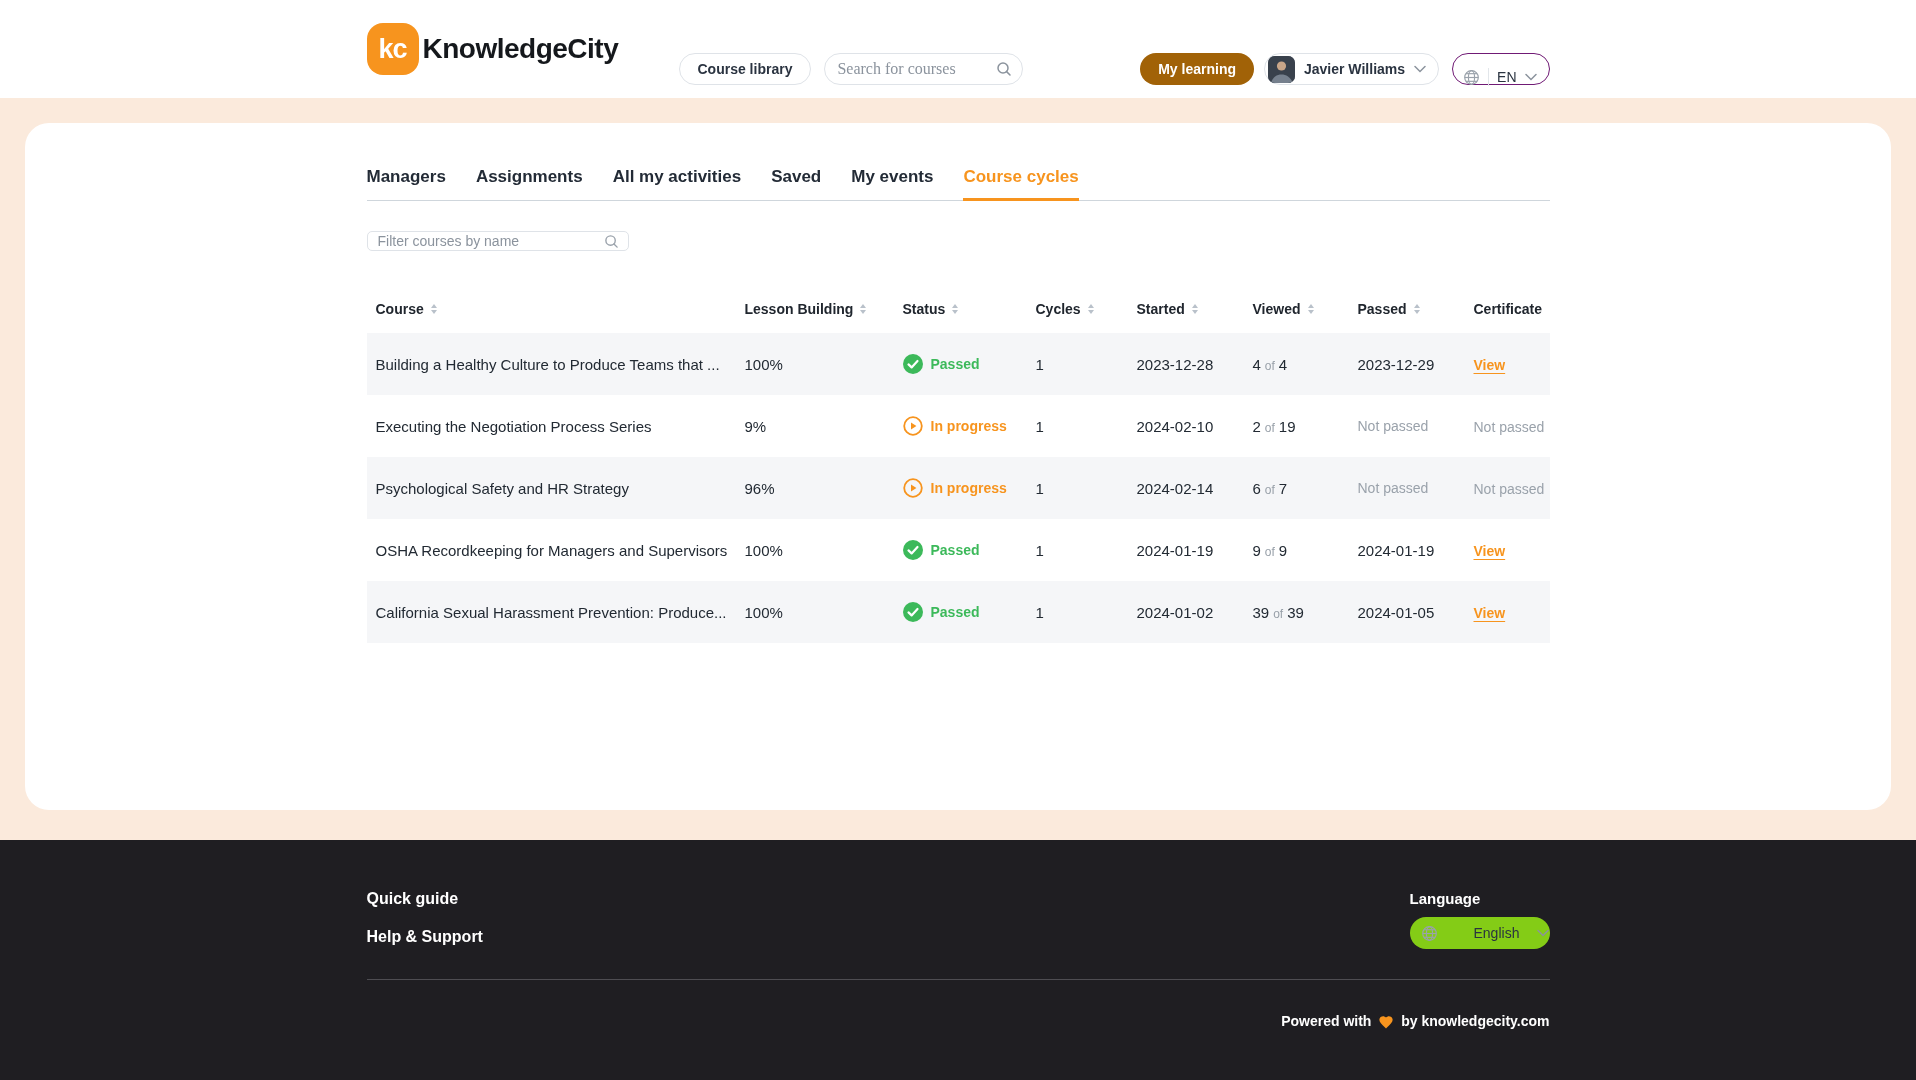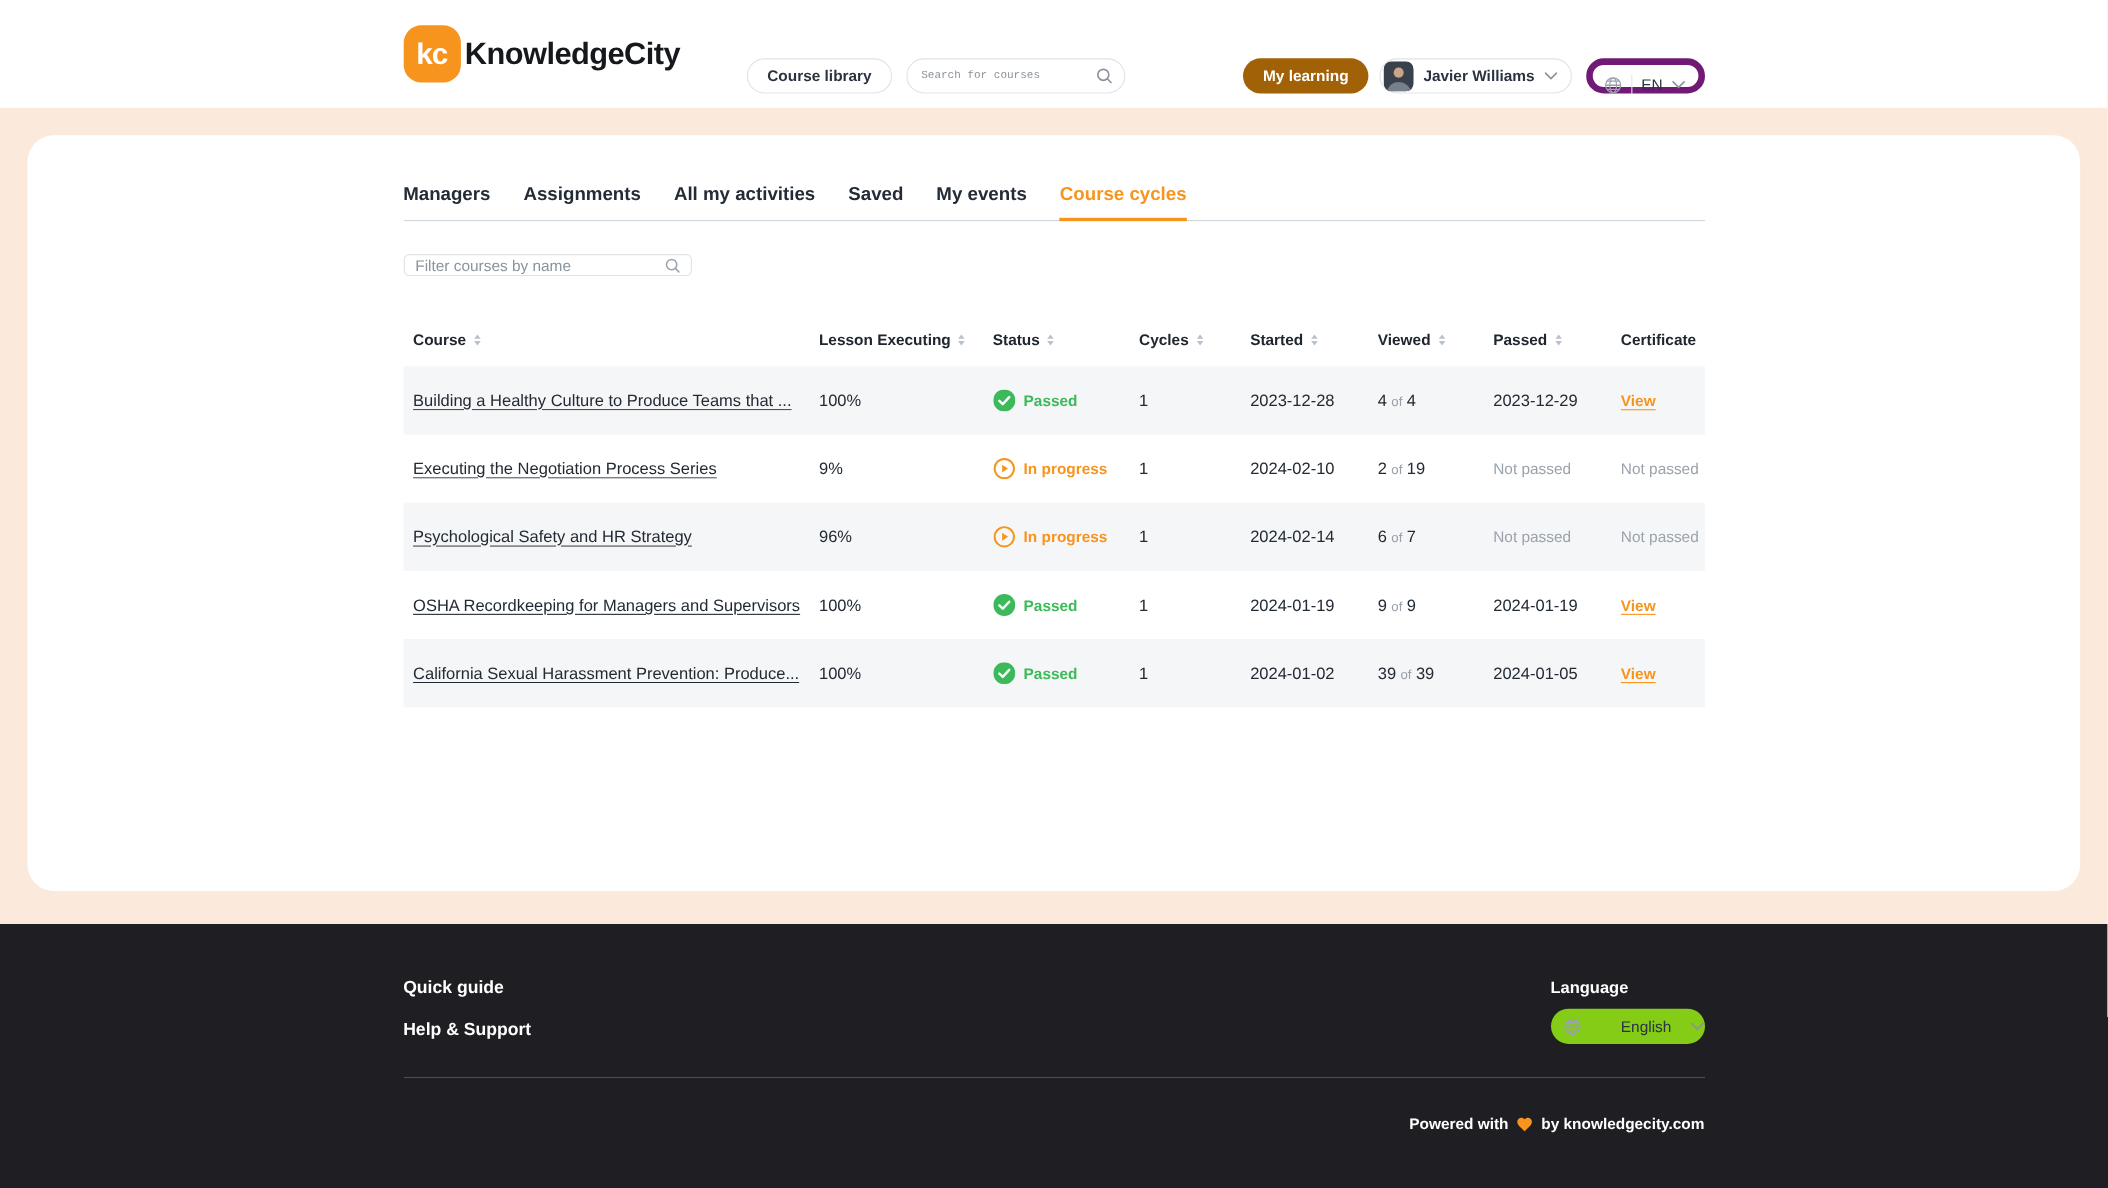--- a/index.html
+++ b/index.html
@@ -23,35 +23,35 @@
   }
   .logo-text { font-size:28px; font-weight:bold; letter-spacing:-0.5px; color:#15181c; }
 
   .pill { height:32px; border-radius:16px; display:inline-flex; align-items:center; background:#fff;margin-top:40px; }
   .btn-outline {
     border:1px solid #dfe3e8; padding:0 18px; font-size:14px; font-weight:bold;
     color:#2a3340; cursor:pointer; background:#fff; font-family:inherit;
   }
   .search-pill { border:1px solid #dfe3e8; width:199px; margin-left:13px; padding:0 10px 0 12px; }
   .search-pill input {
-    border:none; outline:none; flex:1; font-size:10px; color:#0f766e;
-    font-family:Liberation Mono, monospace; background:transparent; min-width:0;
+    border:none; outline:none; flex:1; font-size:16px; color:#0f766e;
+    font-family:Liberation Serif, serif; background:transparent; min-width:0;
   }
   .search-pill input::placeholder { color:#8b939d; }
   .icon { display:inline-flex; align-items:center; justify-content:center; }
 
   .spacer { flex:1; }
   .btn-solid {
     background:#a16207; border:none; color:#fff; font-size:14px; font-weight:bold;
     padding:0 18px; cursor:pointer; font-family:inherit;
   }
   .user-pill { border:1px solid #dfe3e8; margin-left:10px; padding:0 12px 0 3px; gap:9px; cursor:pointer; }
   .avatar { width:27px; height:27px; border-radius:7px; overflow:hidden; background:#4a5462; }
   .user-name { font-size:14px; font-weight:bold; color:#2a3340; }
-  .lang-pill { border:6px solid #701a75; margin-left:13px; padding:16px 12px 0 10px; gap:8px; cursor:pointer; }
+  .lang-pill { border:1px solid #701a75; margin-left:13px; padding:16px 12px 0 10px; gap:8px; cursor:pointer; }
   .v-div { width:1px; height:18px; background:#e2e6ea; }
   .lang-code { font-size:14px; color:#2a3340; }
 
   
   .card { margin:25px 25px 0; height:687px; background:#fff; border-radius:24px; }
 
   .tabs { display:flex; gap:30px; padding-top:44px; border-bottom:1px solid #cfd6dc; }
   .tab {
     font-size:17px; font-weight:bold; color:#232b36; padding-bottom:11px;
     border-bottom:3px solid transparent; margin-bottom:-1px; cursor:pointer; white-space:nowrap;
@@ -202,21 +202,21 @@
 
     <div class="grid-row thead">
       <div class="th">
         <span>Course</span>
         <span class="sort">
             <i class="up"></i>
             <i class="down"></i>
           </span>
       </div>
       <div class="th">
-        <span>Lesson Executing</span>
+        <span>Lesson Building</span>
         <span class="sort">
             <i class="up"></i>
             <i class="down"></i>
           </span>
       </div>
       <div class="th">
         <span>Status</span>
         <span class="sort">
             <i class="up"></i>
             <i class="down"></i>

